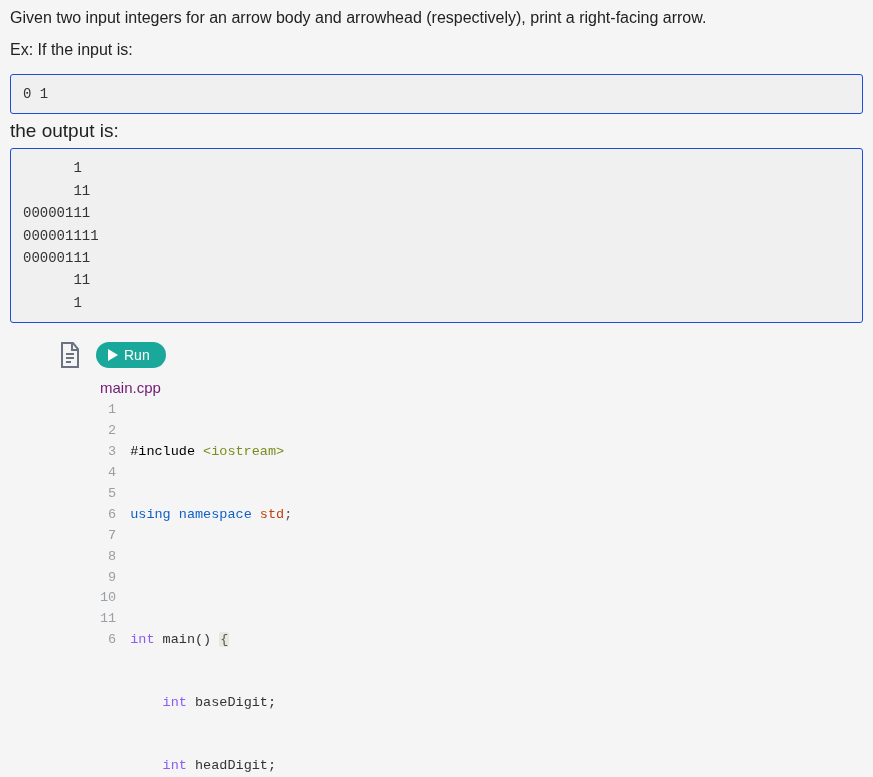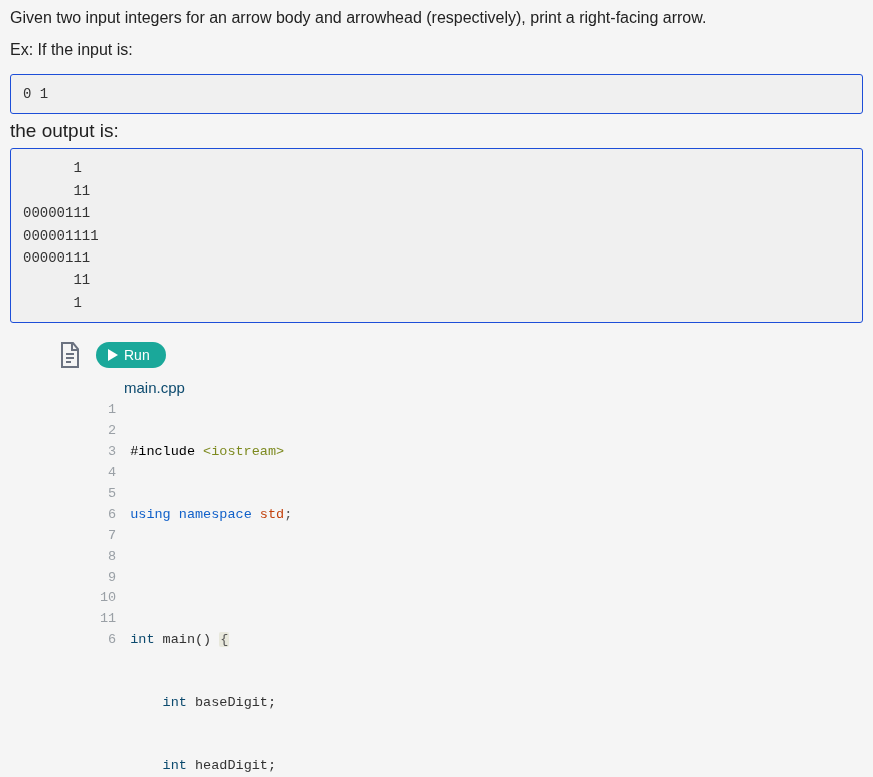--- a/index.html
+++ b/index.html
@@ -68,22 +68,22 @@
       display: inline-flex;
       align-items: center;
       gap: 6px;
     }
     .run-btn svg {
       width: 10px;
       height: 12px;
     }
     .filename {
       font-size: 15px;
-      color: #0c4a6e;
-      margin-left: 66px;
+      color: #701a75;
+      margin-left: 42px;
       margin-bottom: 4px;
     }
     .code-area {
       display: flex;
       margin-left: 42px;
       font-family: "Courier New", Courier, monospace;
       font-size: 13.5px;
       line-height: 1.55;
     }
     .gutter {
@@ -97,21 +97,21 @@
     }
     .code {
       white-space: pre;
       color: #333;
     }
     .code .line {
       min-height: 1.55em;
     }
     .kw-include { color: #000000; }
     .kw-blue { color: #1060c9; }
-    .kw-type { color: #0c4a6e; }
+    .kw-type { color: #8b5cf6; }
     .lit-str { color: #7d8a1f; }
     .punct { color: #555; }
     .ident { color: #333; }
     .std-name { color: #c2410c; }
     .hl-bracket {
       background: #e8e8dc;
       border-radius: 2px;
       padding: 0 1px;
     }
   </style>

